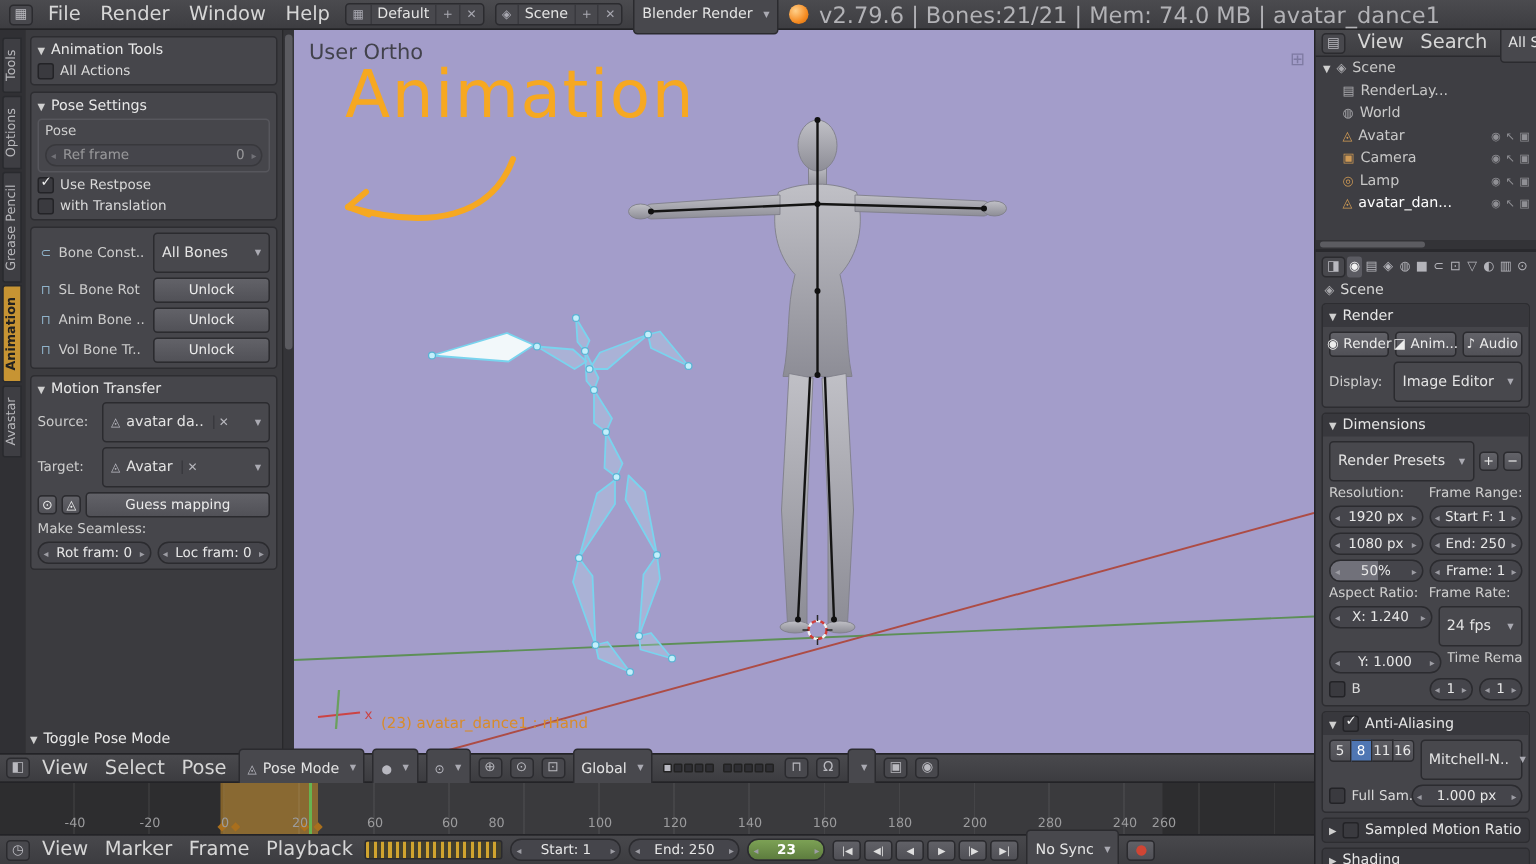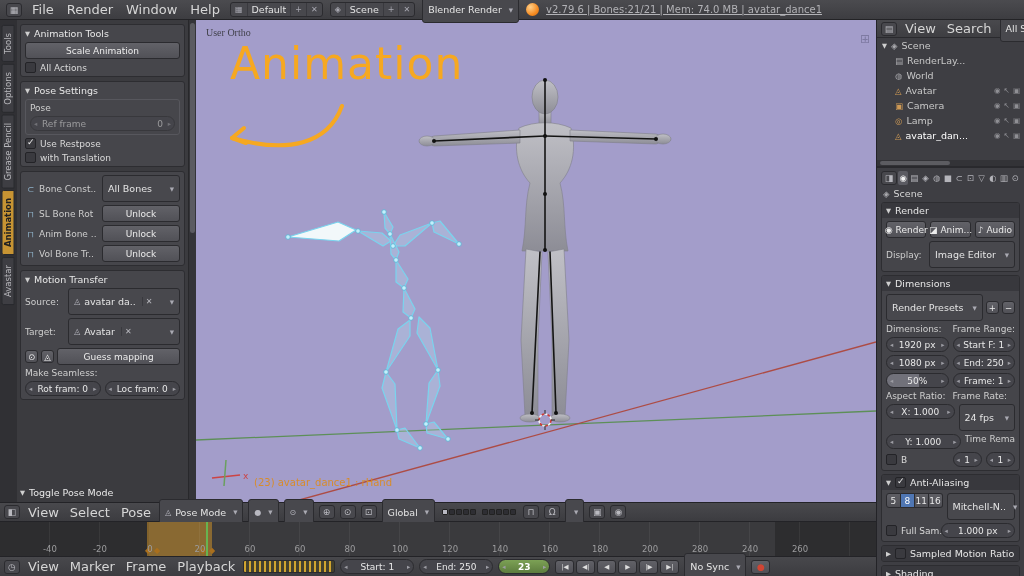--- a/index.html
+++ b/index.html
@@ -16,21 +16,21 @@
     background:radial-gradient(circle at 34% 32%,#ffd08a,#f58a20 62%,#c96a12);}
   .selgroup{display:flex;align-items:stretch;height:15px;background:#48484d;border:1px solid #2b2b2f;
     border-radius:3px;overflow:hidden;font-size:9.5px;color:#e3e3e3;}
   .selgroup .seg{display:flex;align-items:center;padding:0 4px;}
   .selgroup .seg+.seg{border-left:1px solid #39393e;}
   .selgroup .icn{color:#a9a9b2;font-size:8px;}
   .drop{background:#48484d;border:1px solid #2b2b2f;border-radius:3px;display:flex;align-items:center;gap:4px;
     padding:0 5px;height:27px;font-size:9.5px;color:#e4e4e4;white-space:nowrap;}
   .drop::after{content:"▼";font-size:5.5px;color:#aaaab2;margin-left:auto;padding-left:3px;}
   .drop .dicn{font-size:8px;color:#b8b8c0;}
-  .stats{color:#b2b2b6;font-size:10px;white-space:nowrap;text-decoration:underline;}
+  .stats{color:#b2b2b6;font-size:15px;white-space:nowrap;}
 
   
   #left{position:absolute;left:0;top:20px;width:876px;height:556px;}
   #right{position:absolute;left:876px;top:20px;width:148px;height:556px;background:#3e3e43;
     border-left:1px solid #232327;display:flex;flex-direction:column;}
 
   
   #tabstrip{position:absolute;left:0;top:0;width:17px;height:482px;background:#303034;display:flex;
     flex-direction:column;align-items:center;gap:2px;padding-top:5px;}
   .vtab{writing-mode:vertical-rl;transform:rotate(180deg);font-size:8.5px;color:#b8b8bc;background:#3e3e43;
@@ -66,21 +66,21 @@
   .shrow{display:flex;align-items:center;gap:3px;min-width:0;}
   .shrow .rlbl{width:60px;flex:none;font-size:9px;color:#cdcdcd;overflow:hidden;white-space:nowrap;}
   .shrow .ricn{width:11px;flex:none;text-align:center;font-size:8.5px;color:#8fb2c9;}
   .flex1{flex:1;min-width:0;}
   .xseg{color:#b9b9bf;font-size:8px;border-left:1px solid #39393e;padding-left:3px;margin-left:2px;}
   #togglehead{margin-top:auto;}
 
   
   #viewport{position:absolute;left:196px;top:0;width:680px;height:482px;background:#a39dca;overflow:hidden;}
   #scene-svg{position:absolute;inset:0;}
-  .vp-label{position:absolute;left:10px;top:7px;color:#42424c;font-size:10px;font-family:Liberation Serif, serif;}
+  .vp-label{position:absolute;left:10px;top:7px;color:#42424c;font-size:14px;}
   .vp-annotation{position:absolute;left:34px;top:18px;font-size:44px;color:#f6a821;letter-spacing:1px;}
   .vp-arrow{position:absolute;left:14px;top:78px;}
   .vp-status{position:absolute;left:58px;bottom:14px;color:#d88c2b;font-size:10px;}
   .vp-axes{position:absolute;left:10px;bottom:8px;}
   .vp-expand{position:absolute;right:6px;top:12px;color:#7e7aa2;font-size:12px;}
 
   
   #v3dheader{position:absolute;left:0;top:482px;width:876px;height:20px;background:linear-gradient(#49494d,#3c3c40);
     border-top:1px solid #232327;border-bottom:1px solid #232327;display:flex;align-items:center;gap:5px;padding:0 4px;}
   .layers{display:flex;gap:1px;align-items:center;margin:0 2px;}
@@ -179,21 +179,20 @@
       <div class="vtab">Avastar</div>
     </div>
 
     <div id="shelf">
 
       <div class="panel">
         <div class="phead">
           <span class="tri">▼</span>
           <span>Animation Tools</span>
         </div>
-        <div class="btn">Scale Animation</div>
         <div class="chkrow">
           <span class="chk"></span>
           <span>All Actions</span>
         </div>
       </div>
 
       <div class="panel">
         <div class="phead">
           <span class="tri">▼</span>
           <span>Pose Settings</span>
@@ -436,30 +435,30 @@
       <span class="kdiamond" style="left:154px">◆</span>
       <span class="kdiamond" style="left:200px">◆</span>
       <span class="kdiamond" style="left:209px">◆</span>
       <div class="cfl"></div>
       <span class="tick" style="left:50px">-40</span>
       <span class="tick" style="left:100px">-20</span>
       <span class="tick" style="left:150px">0</span>
       <span class="tick" style="left:200px">20</span>
       <span class="tick" style="left:250px">60</span>
       <span class="tick" style="left:300px">60</span>
-      <span class="tick" style="left:350px">80</span>
+      <span class="tick" style="left:331px">80</span>
       <span class="tick" style="left:400px">100</span>
       <span class="tick" style="left:450px">120</span>
       <span class="tick" style="left:500px">140</span>
       <span class="tick" style="left:550px">160</span>
       <span class="tick" style="left:600px">180</span>
       <span class="tick" style="left:650px">200</span>
       <span class="tick" style="left:700px">280</span>
       <span class="tick" style="left:750px">240</span>
-      <span class="tick" style="left:800px">260</span>
+      <span class="tick" style="left:776px">260</span>
     </div>
 
     <div id="tfooter">
       <span class="ebtn">◷</span>
       <span class="menu">View</span>
       <span class="menu">Marker</span>
       <span class="menu">Frame</span>
       <span class="menu">Playback</span>
       <div class="keystrip"></div>
       <div class="field wfix">
@@ -607,21 +606,21 @@
         </div>
         <div class="pbody">
           <div class="shrow">
             <div class="drop flex1">
               <span>Render Presets</span>
             </div>
             <span class="btn mini">+</span>
             <span class="btn mini">−</span>
           </div>
           <div class="cols">
-            <span class="flabel">Dimensions:</span>
+            <span class="flabel">Resolution:</span>
             <span class="flabel">Frame Range:</span>
           </div>
           <div class="cols">
             <div class="field">
                 <span>1920 px</span>
               </div>
             <div class="field">
                 <span>Start F: 1</span>
               </div>
           </div>
@@ -640,21 +639,21 @@
             <div class="field">
                 <span>Frame: 1</span>
               </div>
           </div>
           <div class="cols">
             <span class="flabel">Aspect Ratio:</span>
             <span class="flabel">Frame Rate:</span>
           </div>
           <div class="cols">
             <div class="field">
-                <span>X: 1.000</span>
+                <span>X: 1.240</span>
               </div>
             <div class="drop">
                 <span>24 fps</span>
               </div>
           </div>
           <div class="cols">
             <div class="field">
                 <span>Y: 1.000</span>
               </div>
             <span class="flabel">Time Remap..</span>

